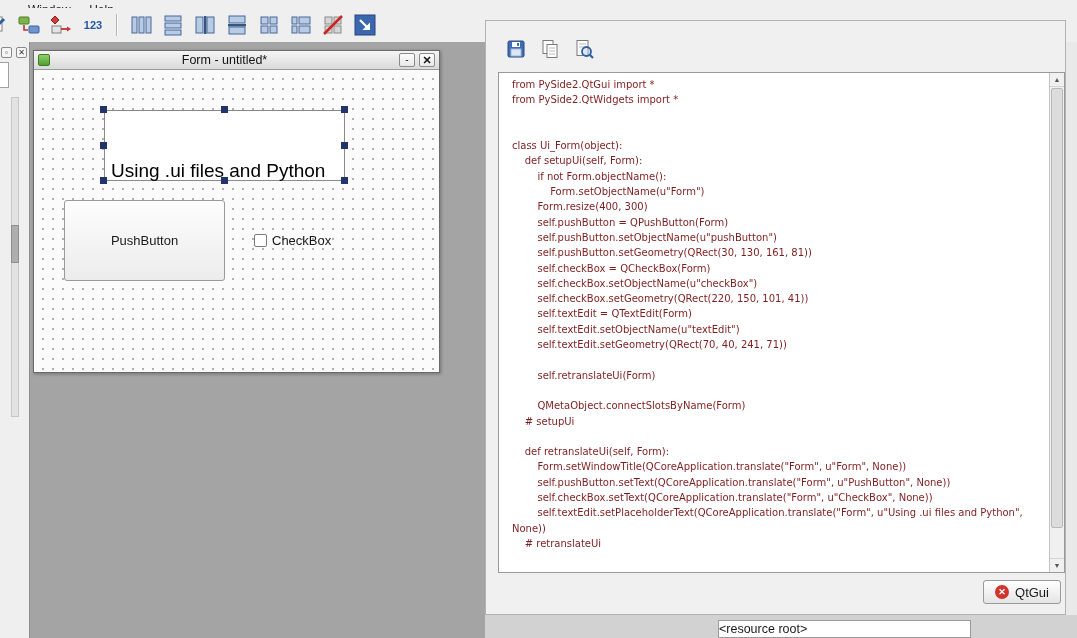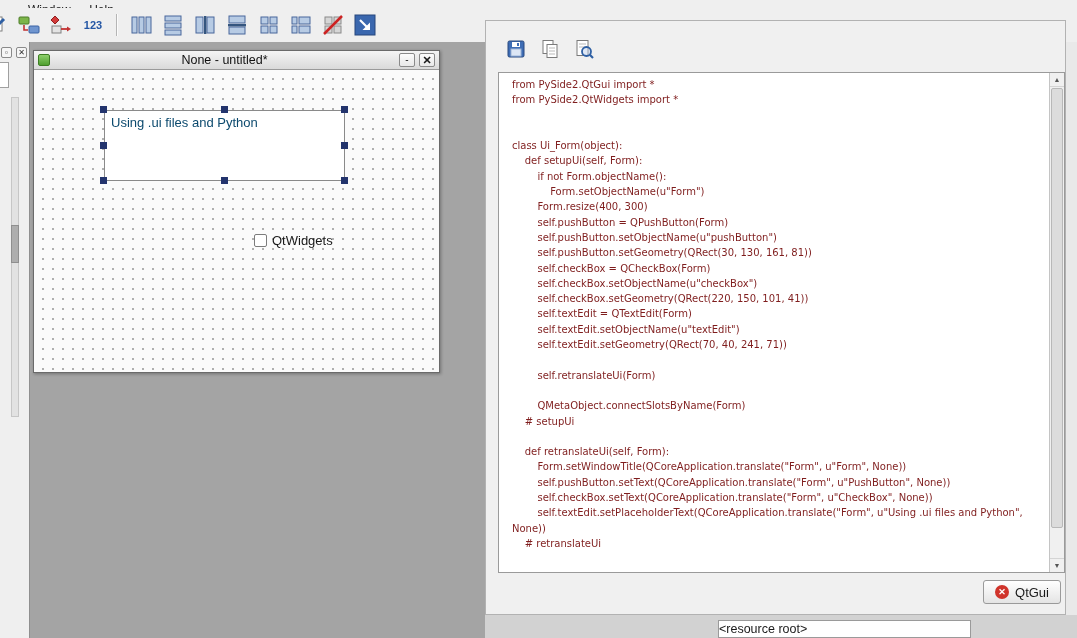--- a/index.html
+++ b/index.html
@@ -38,21 +38,21 @@
   .form-title { flex:1; text-align:center; font-size:12.5px; color:#111; }
   .win-btn { width:16px; height:14px; border:1px solid #8a8a8a; border-radius:2px; background:linear-gradient(#fcfcfc,#e9e9e9); font-size:10px; line-height:12px; text-align:center; flex:0 0 auto; }
   .win-btn.x { font-weight:bold; font-size:11px; }
   .form-canvas {
     position:relative; width:405px; height:302px;
     background-color:#fbfbfb;
     background-image:radial-gradient(circle, #b0b0b0 1px, rgba(0,0,0,0) 1.2px);
     background-size:10px 10px; background-position:4px 4px;
   }
   .qtextedit { position:absolute; left:70px; top:40px; width:241px; height:71px; background:#fff; border:1px solid #8a8a8a; }
-  .qtextedit .ph { color:#0c4a6e; font-size:13px; padding:4px 6px; }
+  .qtextedit .ph { color:#000000; font-size:19px; padding:4px 6px;margin-top:45px; }
   .handle { position:absolute; width:7px; height:7px; background:#23346d; }
   .qpushbutton { position:absolute; left:30px; top:130px; width:161px; height:81px; background:linear-gradient(#fdfdfd,#ececec); border:1px solid #9a9a9a; border-radius:3px; display:flex; align-items:center; justify-content:center; font-size:13px; }
   .qcheckbox { position:absolute; left:220px; top:150px; width:101px; height:41px; display:flex; align-items:center; gap:5px; font-size:13px; }
   .cb-ind { width:13px; height:13px; background:#fff; border:1px solid #7c7c7c; border-radius:2px; flex:0 0 auto; }
 
   
   .code-dialog { position:absolute; left:485px; top:20px; width:581px; height:595px; background:#f0f0f0; border:1px solid #b2b2b2; }
   .dlg-toolbar { display:flex; gap:11px; padding:16px 0 0 18px; }
   .dlg-tbtn { width:23px; height:23px; display:flex; align-items:center; justify-content:center; }
   .code-area { position:absolute; left:12px; top:51px; width:567px; height:501px; background:#ffffff; border:1px solid #9a9a9a; }
@@ -192,43 +192,46 @@
   </div>
   <div class="dock-filter"></div>
   <div class="dock-scroll-track"></div>
   <div class="dock-scroll-thumb"></div>
 </div>
 
 <div class="mdi">
   <div class="form-window">
     <div class="form-titlebar">
       <div class="form-icon"></div>
-      <div class="form-title">None - untitled*</div>
+      <div class="form-title">Form - untitled*</div>
       <div class="win-btn">-</div>
       <div class="win-btn x">✕</div>
     </div>
     <div class="form-canvas">
 
       <div class="qtextedit">
         <div class="ph">Using .ui files and Python</div>
       </div>
 
       <div class="handle" style="left:66px;top:36px"></div>
       <div class="handle" style="left:187px;top:36px"></div>
       <div class="handle" style="left:307px;top:36px"></div>
       <div class="handle" style="left:66px;top:72px"></div>
       <div class="handle" style="left:307px;top:72px"></div>
       <div class="handle" style="left:66px;top:107px"></div>
       <div class="handle" style="left:187px;top:107px"></div>
       <div class="handle" style="left:307px;top:107px"></div>
 
+      <div class="qpushbutton">
+        <span>PushButton</span>
+      </div>
 
       <div class="qcheckbox">
         <div class="cb-ind"></div>
-        <span>QtWidgets</span>
+        <span>CheckBox</span>
       </div>
 
     </div>
   </div>
 </div>
 
 <div class="code-dialog">
   <div class="dlg-toolbar">
 
     <div class="dlg-tbtn">

